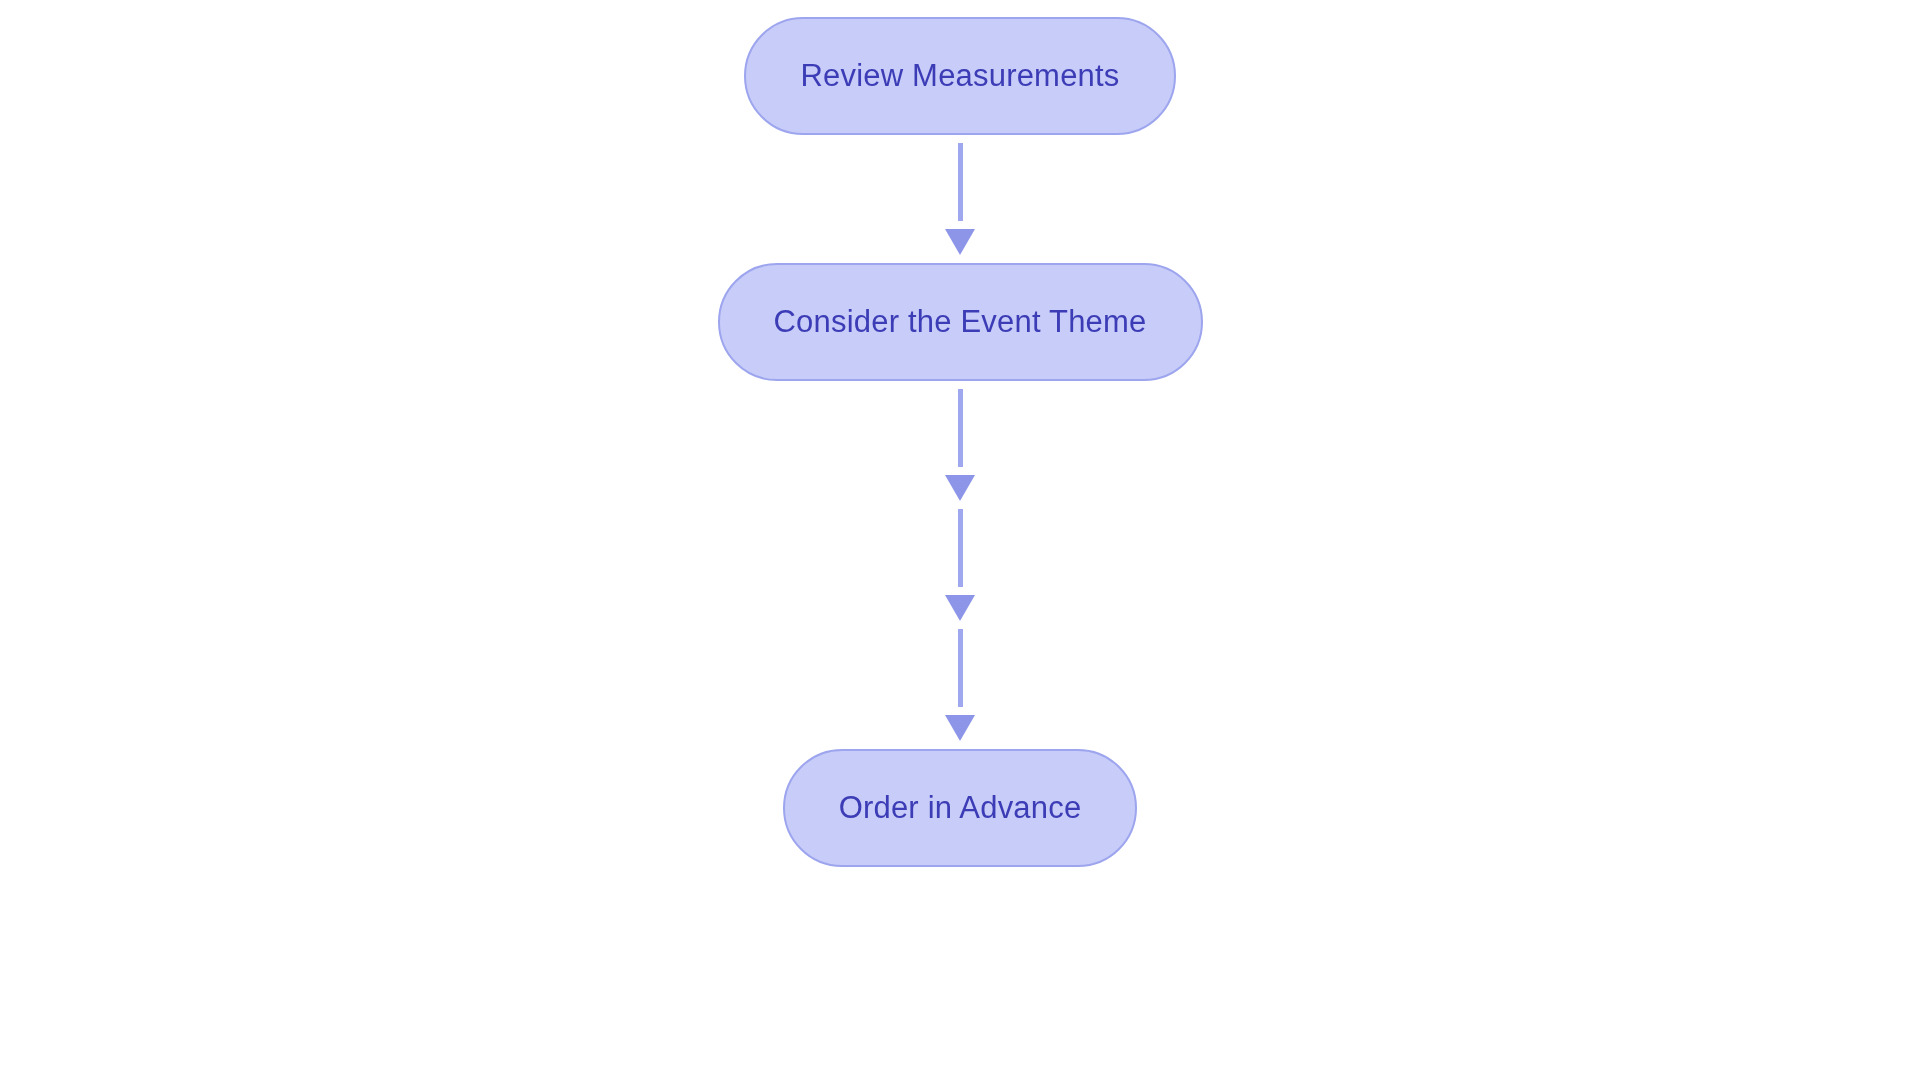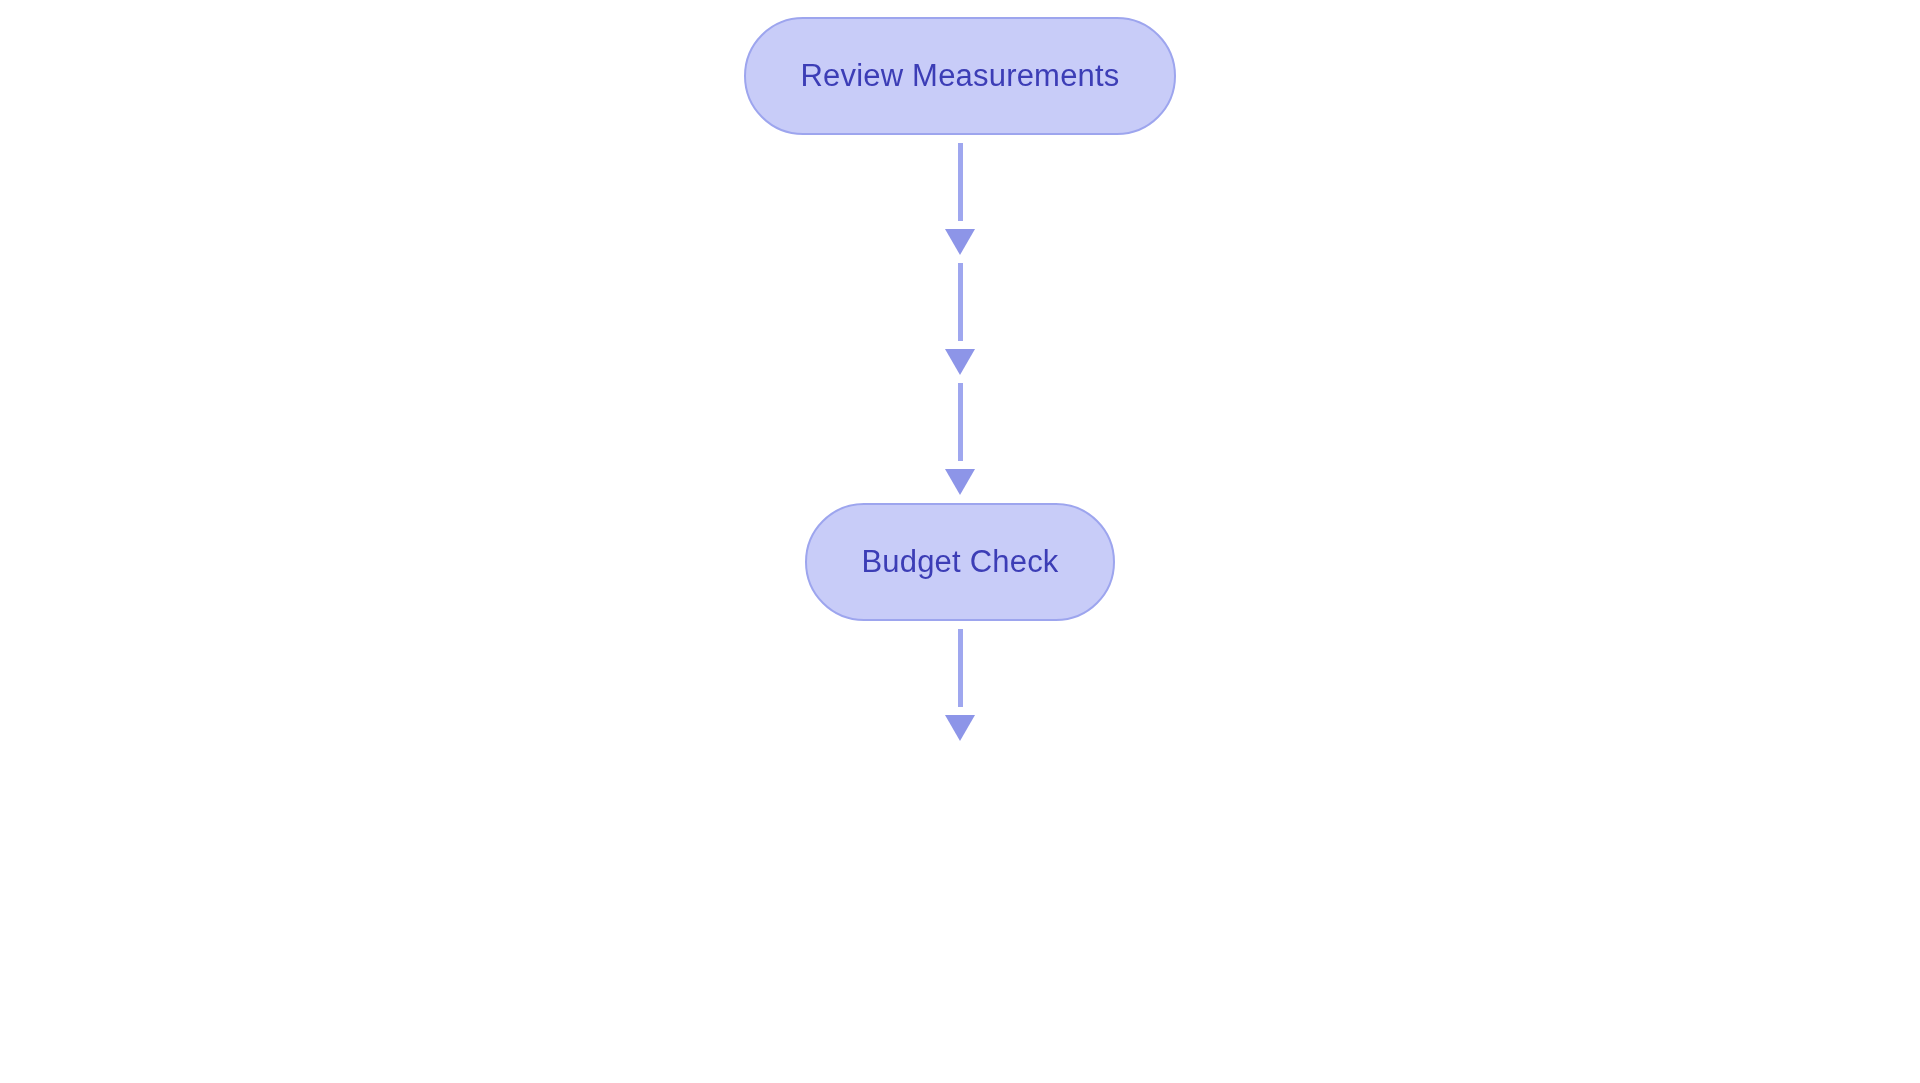--- a/index.html
+++ b/index.html
@@ -54,33 +54,34 @@
 
 <div class="canvas">
 
   <div class="flow-node">Review Measurements</div>
 
   <div class="connector">
     <div class="line"></div>
     <div class="head"></div>
   </div>
 
+  <div class="flow-node">Consider the Event Theme</div>
 
   <div class="connector">
     <div class="line"></div>
     <div class="head"></div>
   </div>
 
 
   <div class="connector">
     <div class="line"></div>
     <div class="head"></div>
   </div>
 
-  <div class="flow-node">Budget Check</div>
 
   <div class="connector">
     <div class="line"></div>
     <div class="head"></div>
   </div>
 
+  <div class="flow-node">Order in Advance</div>
 
 </div>
 
 </body></html>

